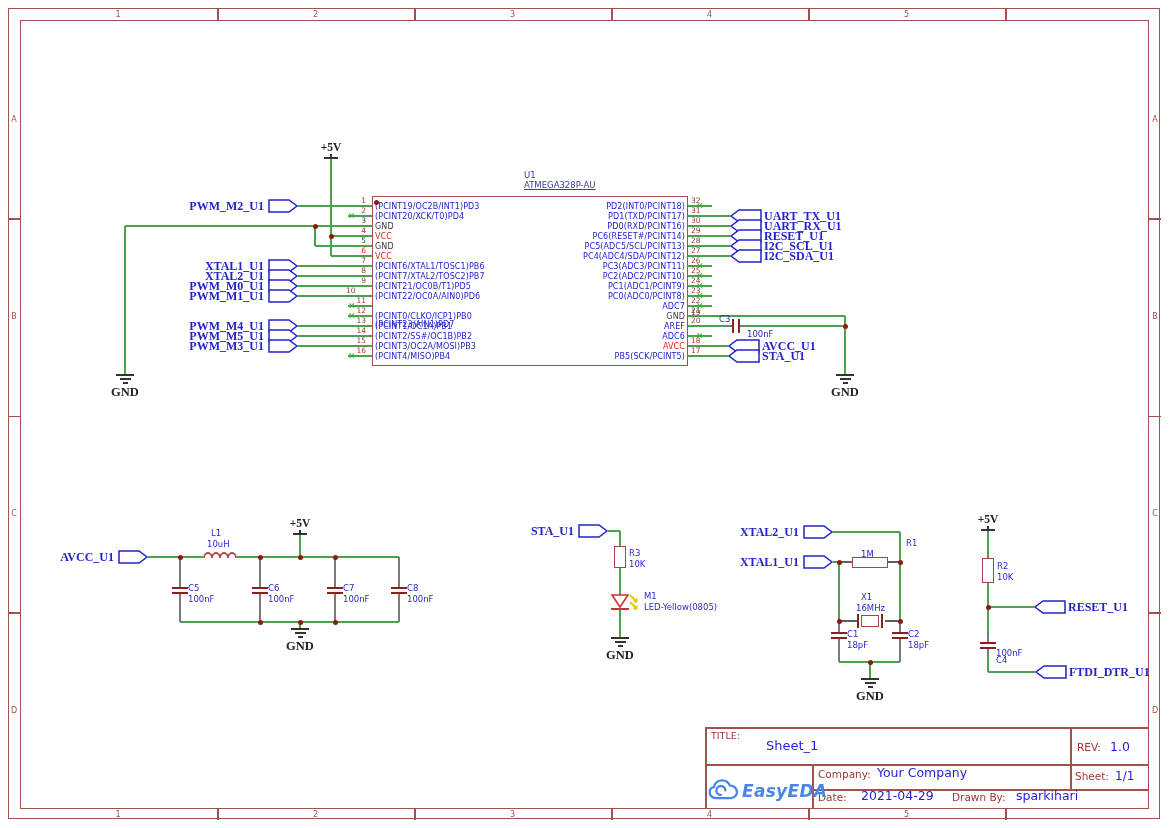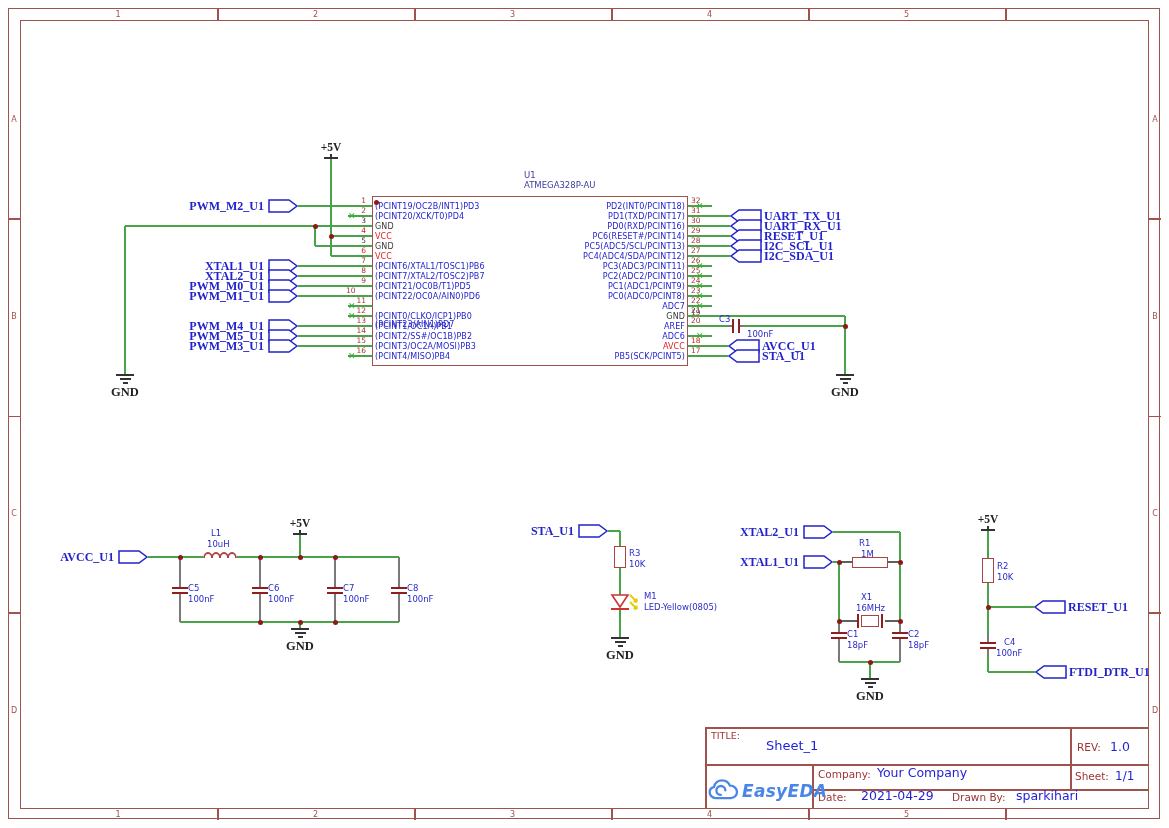--- a/index.html
+++ b/index.html
@@ -121,21 +121,21 @@
       <div class="wire" style="left: 988px; top: 606px; width: 46px; height: 2px;"></div>
       <div class="wire" style="left: 987px; top: 607px; width: 2px; height: 27px;"></div>
       <div class="wire" style="left: 987px; top: 655px; width: 2px; height: 17px;"></div>
       <div class="wire" style="left: 988px; top: 671px; width: 47px; height: 2px;"></div>
       <div class="leadd" style="left: 839px; top: 561px; width: 13px; height: 2px;"></div>
       <div class="leadd" style="left: 888px; top: 561px; width: 12px; height: 2px;"></div>
       <div class="leadd" style="left: 839px; top: 620px; width: 18px; height: 2px;"></div>
       <div class="leadd" style="left: 885px; top: 620px; width: 15px; height: 2px;"></div>
       <div class="icbox" style="left: 372px; top: 196px; width: 316px; height: 170px;"></div>
       <div class="iclabel" style="left: 524px; top: 170px;">U1</div>
-      <div class="iclabel" style="left: 524px; top: 180px;">ATMEGA328P-AU</div>
+      <div class="iclabel" style="left: 524px; top: 180px; text-decoration: underline;">ATMEGA328P-AU</div>
       <div class="wire" style="left: 348px; top: 205px; width: 24px; height: 2px;"></div>
       <div class="pin-num" style="left: 346px; top: 197px; color: rgb(168, 53, 53); width: 20px; text-align: right;">1</div>
       <div class="pin-name" style="left: 375px; top: 202px; color: rgb(35, 35, 204);">(PCINT19/OC2B/INT1)PD3</div>
       <div class="wire" style="left: 348px; top: 215px; width: 24px; height: 2px;"></div>
       <div class="pin-num" style="left: 346px; top: 207px; color: rgb(168, 53, 53); width: 20px; text-align: right;">2</div>
       <div class="pin-name" style="left: 375px; top: 212px; color: rgb(35, 35, 204);">(PCINT20/XCK/T0)PD4</div>
       <div class="wire" style="left: 348px; top: 225px; width: 24px; height: 2px;"></div>
       <div class="pin-num" style="left: 346px; top: 217px; color: rgb(58, 58, 58); width: 20px; text-align: right;">3</div>
       <div class="pin-name" style="left: 375px; top: 222px; color: rgb(58, 58, 58);">GND</div>
       <div class="wire" style="left: 348px; top: 235px; width: 24px; height: 2px;"></div>
@@ -236,21 +236,21 @@
       <div class="nc" style="left: 696px; top: 292px;">✕</div>
       <div class="nc" style="left: 696px; top: 302px;">✕</div>
       <div class="nc" style="left: 696px; top: 332px;">✕</div>
       <div class="res" style="left: 614px; top: 546px; width: 12px; height: 22px;"></div>
       <div class="clabel" style="left: 629px; top: 548px;">R3</div>
       <div class="clabel" style="left: 629px; top: 559px;">10K</div>
       <div class="res" style="left: 982px; top: 558px; width: 12px; height: 25px;"></div>
       <div class="clabel" style="left: 997px; top: 561px;">R2</div>
       <div class="clabel" style="left: 997px; top: 572px;">10K</div>
       <div class="res" style="left: 852px; top: 556.5px; width: 36px; height: 11px;"></div>
-      <div class="clabel" style="left: 859px; top: 538px;">R1</div>
+      <div class="clabel" style="left: 906px; top: 538px;">R1</div>
       <div class="clabel" style="left: 861px; top: 549px;">1M</div>
       <div class="leadg" style="left: 179px; top: 557px; width: 2px; height: 30px;"></div>
       <div class="plate" style="left: 172px; top: 587px; width: 16px; height: 2px;"></div>
       <div class="plate" style="left: 172px; top: 592px; width: 16px; height: 2px;"></div>
       <div class="leadg" style="left: 179px; top: 594px; width: 2px; height: 28px;"></div>
       <div class="clabel" style="left: 188px; top: 583px;">C5</div>
       <div class="clabel" style="left: 188px; top: 594px;">100nF</div>
       <div class="leadg" style="left: 259px; top: 557px; width: 2px; height: 30px;"></div>
       <div class="plate" style="left: 252px; top: 587px; width: 16px; height: 2px;"></div>
       <div class="plate" style="left: 252px; top: 592px; width: 16px; height: 2px;"></div>
@@ -278,21 +278,21 @@
       <div class="leadg" style="left: 899px; top: 621px; width: 2px; height: 11px;"></div>
       <div class="plate" style="left: 892px; top: 632px; width: 16px; height: 2px;"></div>
       <div class="plate" style="left: 892px; top: 637px; width: 16px; height: 2px;"></div>
       <div class="leadg" style="left: 899px; top: 639px; width: 2px; height: 23px;"></div>
       <div class="clabel" style="left: 908px; top: 629px;">C2</div>
       <div class="clabel" style="left: 908px; top: 640px;">18pF</div>
       <div class="leadg" style="left: 987px; top: 634px; width: 2px; height: 8px;"></div>
       <div class="plate" style="left: 980px; top: 642px; width: 16px; height: 2px;"></div>
       <div class="plate" style="left: 980px; top: 647px; width: 16px; height: 2px;"></div>
       <div class="leadg" style="left: 987px; top: 649px; width: 2px; height: 6px;"></div>
-      <div class="clabel" style="left: 996px; top: 637px; margin-left: 8px;">C4</div>
+      <div class="clabel" style="left: 996px; top: 655px;">C4</div>
       <div class="clabel" style="left: 996px; top: 648px;">100nF</div>
       <div class="leadg" style="left: 728px; top: 325px; width: 4px; height: 2px;"></div>
       <div class="plate" style="left: 732px; top: 319px; width: 2px; height: 14px;"></div>
       <div class="plate" style="left: 738px; top: 319px; width: 2px; height: 14px;"></div>
       <div class="leadg" style="left: 740px; top: 325px; width: 5px; height: 2px;"></div>
       <div class="clabel" style="left: 719px; top: 314px;">C3</div>
       <div class="clabel" style="left: 747px; top: 329px;">100nF</div>
       <svg width="34" height="12" style="position: absolute; left: 203px; top: 547px;">
         <path d="M1 11 A 4 5 0 0 1 9 11 A 4 5 0 0 1 17 11 A 4 5 0 0 1 25 11 A 4 5 0 0 1 33 11" fill="none" stroke="#a94442" stroke-width="1.8"></path>
       </svg>

